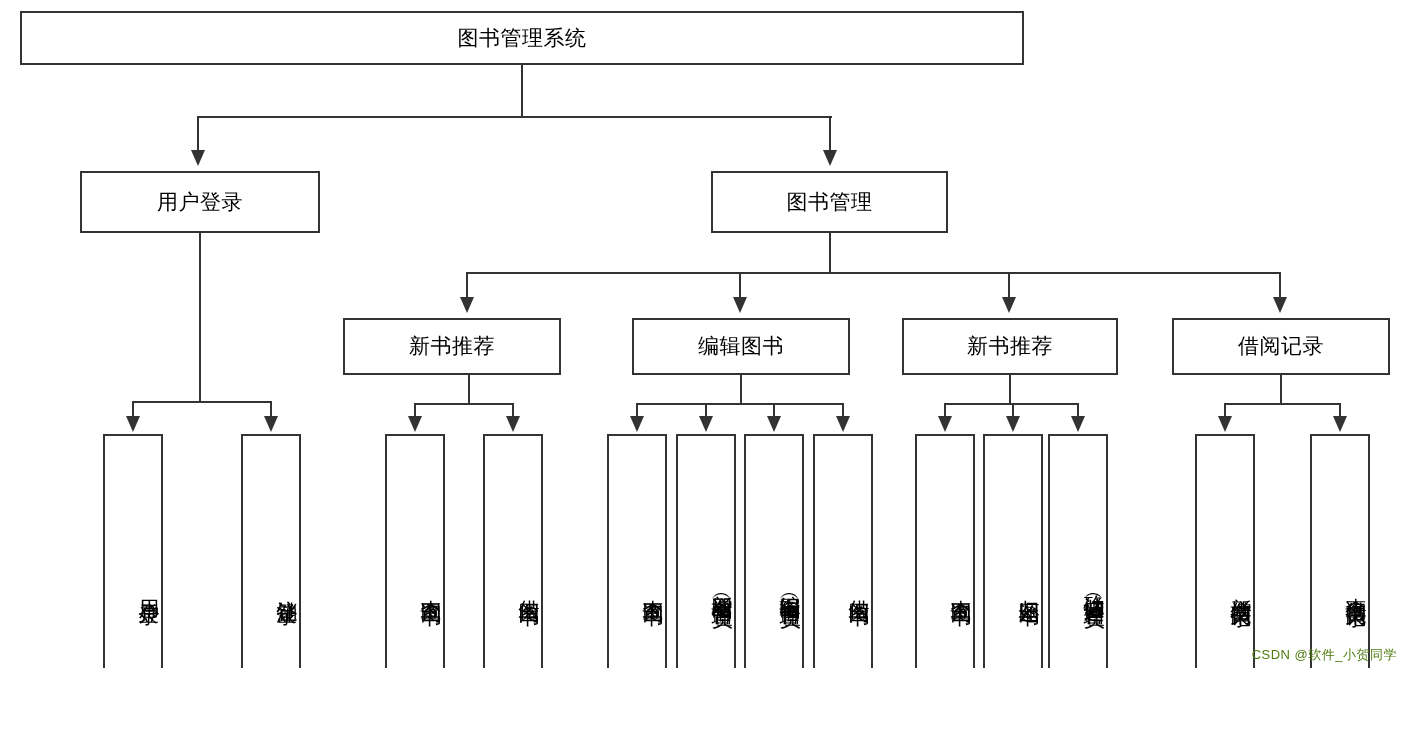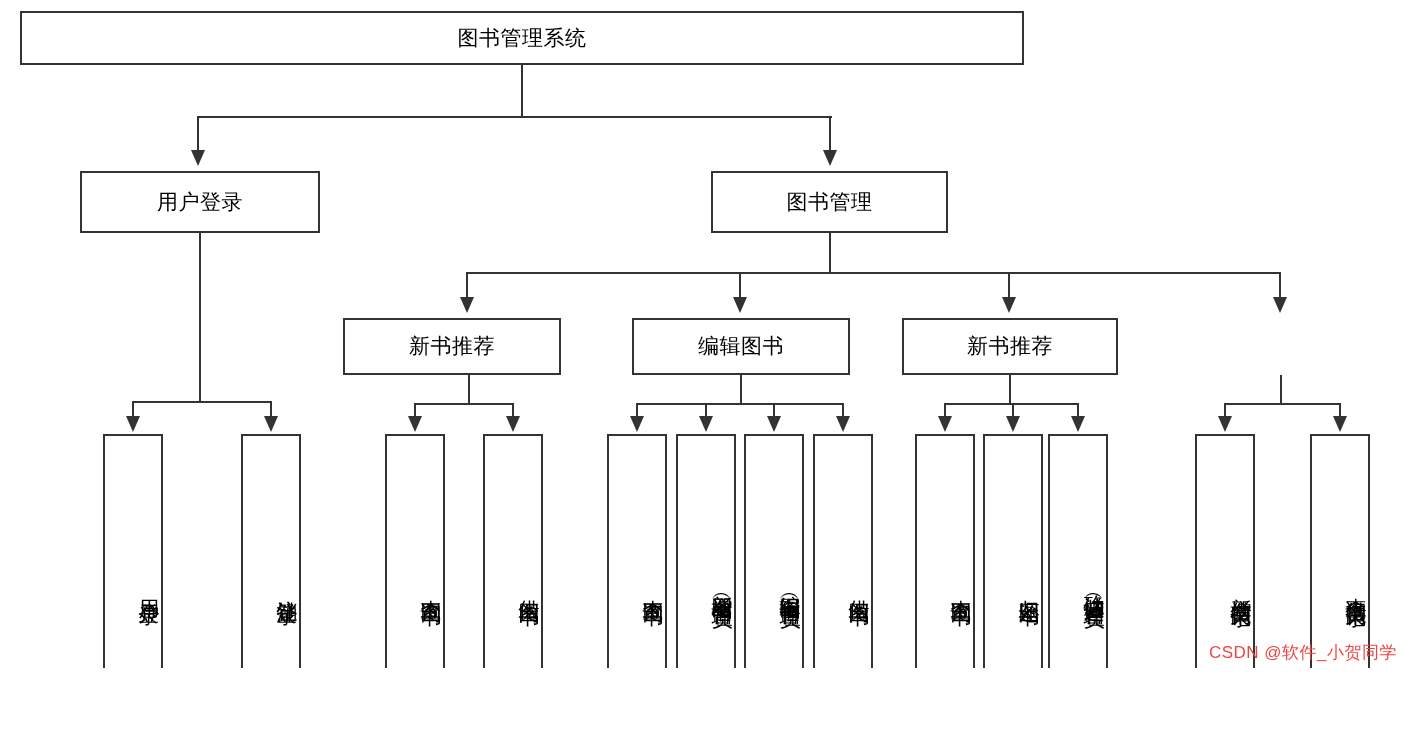--- a/index.html
+++ b/index.html
@@ -57,22 +57,22 @@
     width: 0;
     height: 0;
     border-left: 7px solid transparent;
     border-right: 7px solid transparent;
     border-top: 16px solid #333333;
   }
   #watermark {
     position: absolute;
     right: 8px;
     bottom: 4px;
-    font-size: 17px;
-    color: #ef4444;
+    font-size: 13px;
+    color: #4d7c0f;
     letter-spacing: 0.5px;
     white-space: nowrap;
     pointer-events: none;
     margin-left: 44px;
   }
 </style>
 </head>
 <body>
 
 <div id="canvas">
@@ -122,20 +122,23 @@
   <div class="arrow" style="left:1273px; top:297px;"></div>
 
   <div class="node h" style="left:343px; top:318px; width:218px; height:57px;">
     <span>新书推荐</span>
   </div>
   <div class="node h" style="left:632px; top:318px; width:218px; height:57px;">
     <span>编辑图书</span>
   </div>
   <div class="node h" style="left:902px; top:318px; width:216px; height:57px;">
     <span>新书推荐</span>
+  </div>
+  <div class="node h" style="left:1172px; top:318px; width:218px; height:57px;">
+    <span>借阅记录</span>
   </div>
 
   <div class="conn vline" style="left:468px; top:375px; width:2px; height:29px;"></div>
   <div class="conn hline" style="left:414px; top:403px; width:100px; height:2px;"></div>
   <div class="conn vline" style="left:414px; top:403px; width:2px; height:15px;"></div>
   <div class="arrow" style="left:408px; top:416px;"></div>
   <div class="conn vline" style="left:512px; top:403px; width:2px; height:15px;"></div>
   <div class="arrow" style="left:506px; top:416px;"></div>
 
   <div class="conn vline" style="left:740px; top:375px; width:2px; height:29px;"></div>

